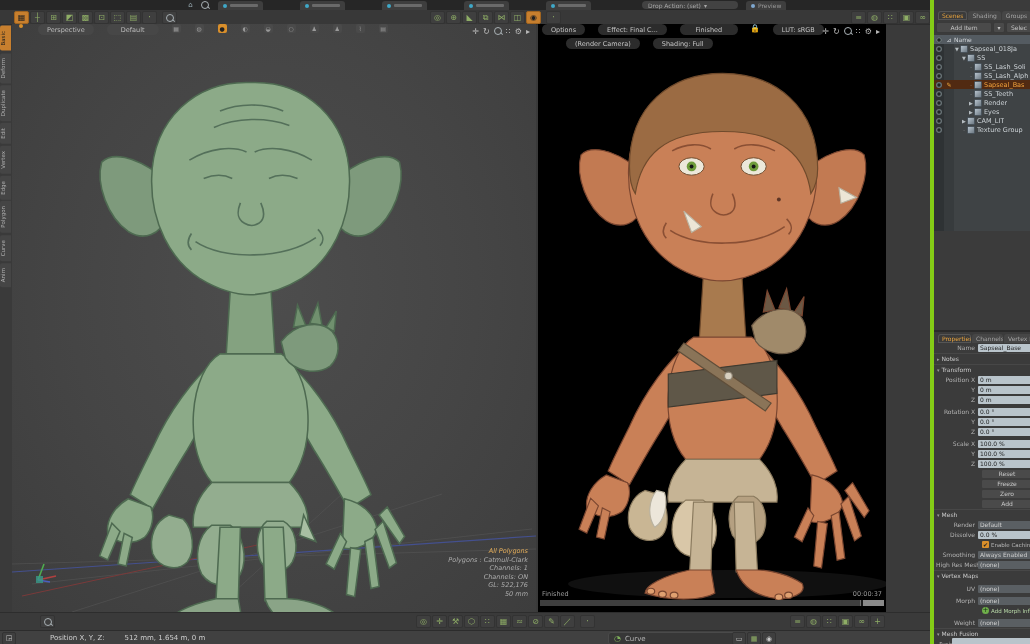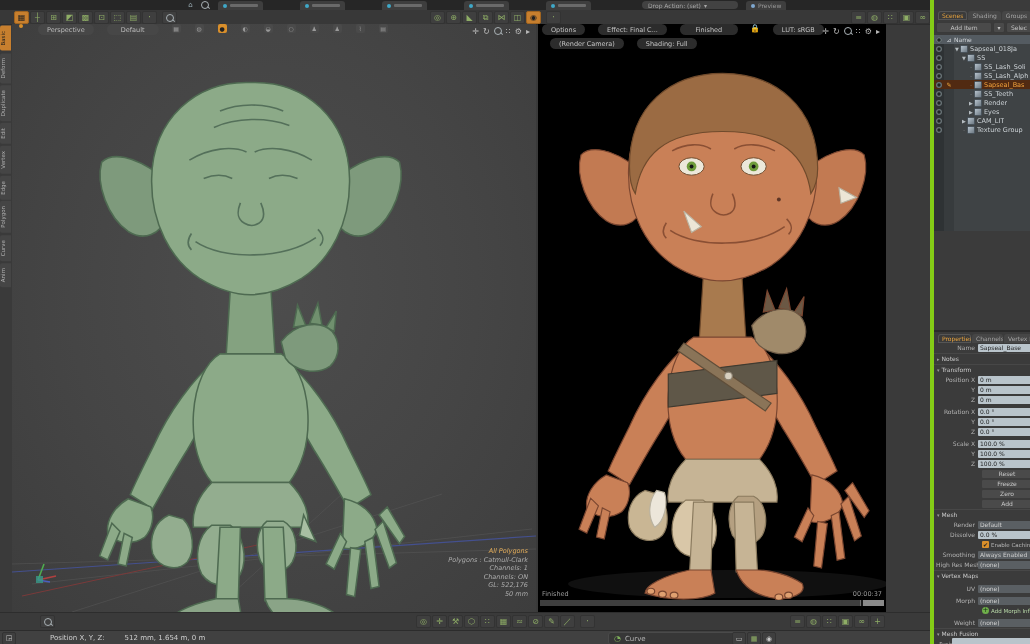--- a/index.html
+++ b/index.html
@@ -349,21 +349,21 @@
     </svg>
 
     <div class="vph">
       <span class="vp-pill dark">Options</span>
       <span class="vp-pill dark">Effect: Final C...</span>
       <span class="vp-pill dark" style="width:40px;justify-content:center">Finished</span>
       <span class="lockico">🔒</span>
       <span class="vp-pill dark">LUT: sRGB</span>
     </div>
 
-    <div class="vph" style="top:14px;padding-left:12px">
+    <div class="vph" style="top:14px;padding-left:28px">
       <span class="vp-pill dark">(Render Camera)</span>
       <span class="vp-pill dark">Shading: Full</span>
     </div>
     <div class="navics" style="right:6px">
       <span>✛</span>
       <span>↻</span>
       <span><span class="lens" style="display:inline-block"></span></span>
       <span>∷</span>
       <span>⚙</span>
       <span>▸</span>

